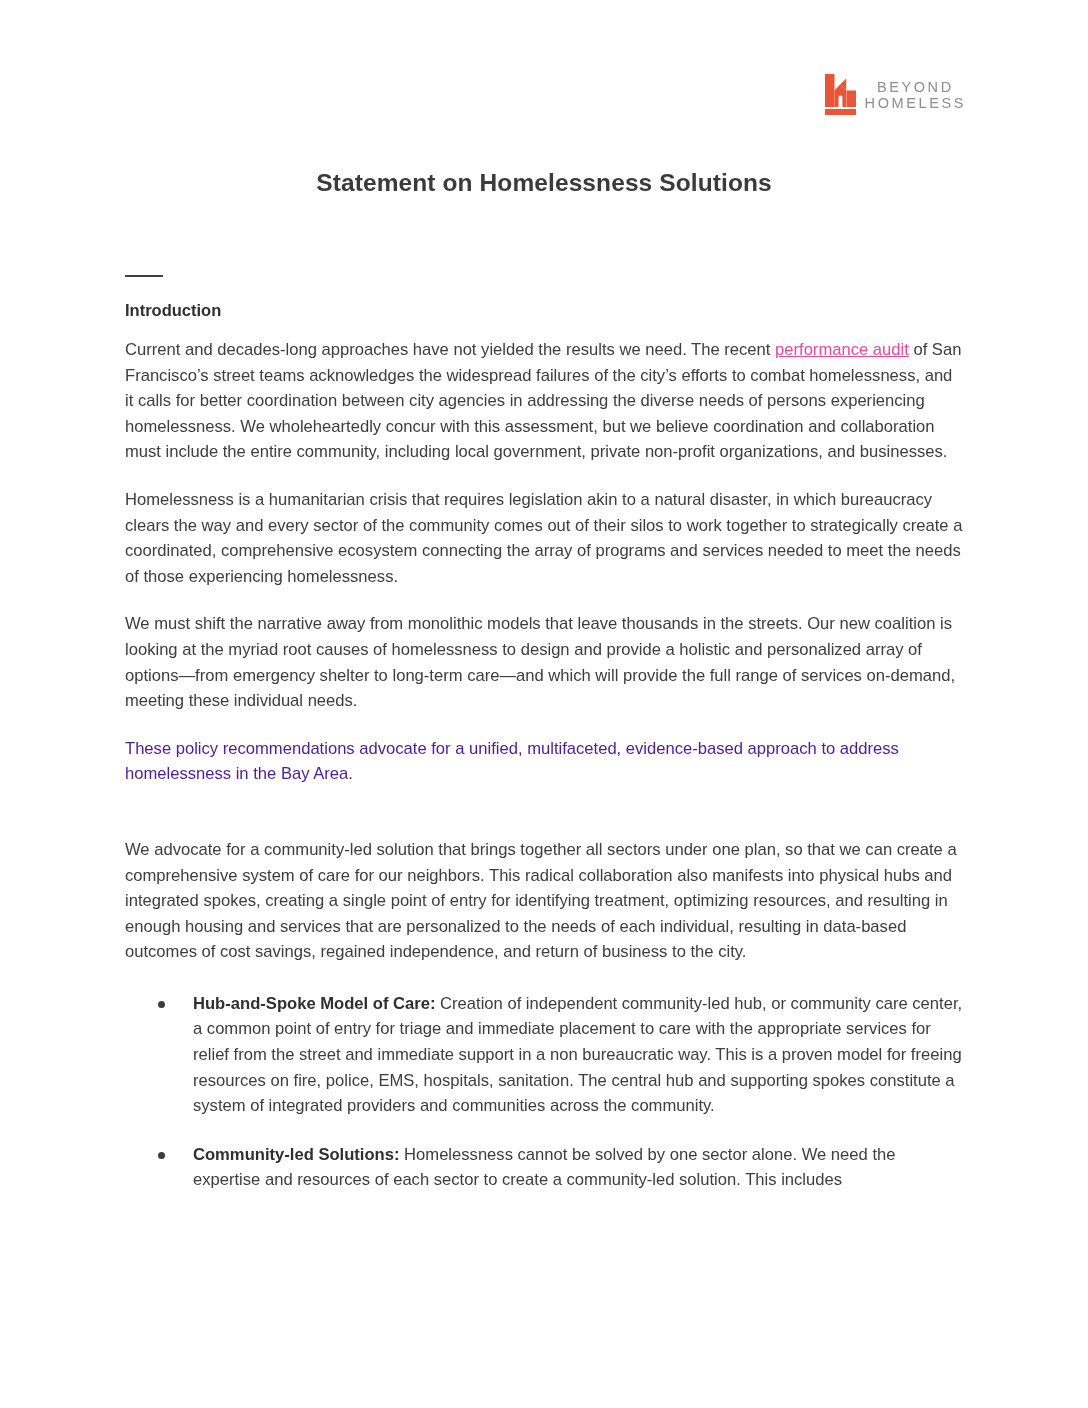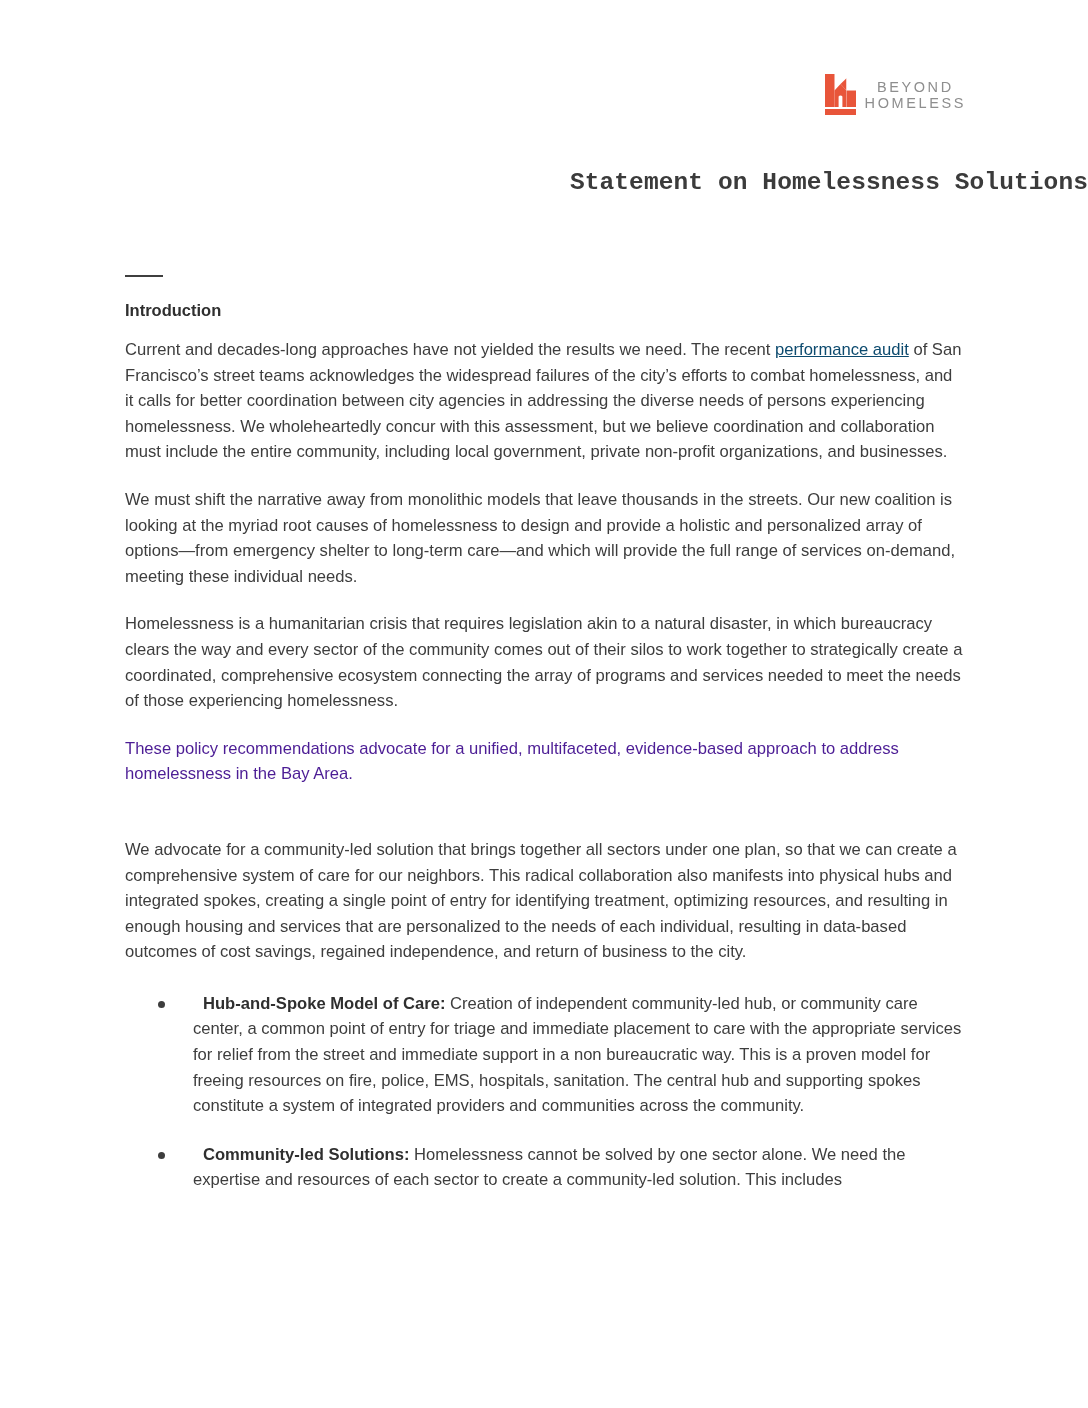--- a/index.html
+++ b/index.html
@@ -55,22 +55,21 @@
     white-space: nowrap;
     text-align: center;
   }
 
   
   .doc-title {
     position: absolute;
     top: 166px;
     left: 0;
     width: 1088px;
-    text-align: right;
-    font-family: Liberation Mono, monospace;
+    text-align: center;
   }
   .doc-title-main {
     font-size: 24.5px;
     font-weight: bold;
     color: #3b3b3b;
     line-height: 34px;
     letter-spacing: 0.1px;
   }
   .doc-title-sub {
     font-size: 24px;
@@ -119,21 +118,21 @@
     text-align: left;
   }
   p.body:last-child { margin-bottom: 0; }
 
   p.body.bold {
     font-weight: normal;
     color: #4c1d95;
   }
 
   a.inline-link {
-    color: #0c4a6e;
+    color: #ec4899;
     text-decoration: underline;
   }
 
   .section-gap { height: 28px; }
 
   ul.bullets {
     margin: 26px 0 0 0;
     padding: 0;
     list-style: none;
   }
@@ -151,21 +150,20 @@
     left: 33px;
     top: 10px;
     width: 7px;
     height: 7px;
     border-radius: 50%;
     background: #3d3d3d;
   }
   .bullet-lead {
     font-weight: bold;
     color: #2f2f2f;
-    margin-left: 10px;
   }
 </style>
 </head>
 <body>
 
 <div class="page">
 
   <div class="logo-block">
     <span class="logo-mark-wrap">
       <svg class="logo-mark" viewBox="0 0 31 41" xmlns="http://www.w3.org/2000/svg" aria-hidden="true">
@@ -193,23 +191,23 @@
 
   <div class="content">
 
     <div class="divider"></div>
 
     <h2 class="section-head">Introduction</h2>
 
 
     <p class="body"><span>Current and decades-long approaches have not yielded the results we need. The recent </span><a class="inline-link" href="#">performance audit</a><span> of San Francisco’s street teams acknowledges the widespread failures of the city’s efforts to combat homelessness, and it calls for better coordination between city agencies in addressing the diverse needs of persons experiencing homelessness. We wholeheartedly concur with this assessment, but we believe coordination and collaboration must include the entire community, including local government, private non-profit organizations, and businesses.</span></p>
 
+    <p class="body">Homelessness is a humanitarian crisis that requires legislation akin to a natural disaster, in which bureaucracy clears the way and every sector of the community comes out of their silos to work together to strategically create a coordinated, comprehensive ecosystem connecting the array of programs and services needed to meet the needs of those experiencing homelessness.</p>
+
     <p class="body">We must shift the narrative away from monolithic models that leave thousands in the streets. Our new coalition is looking at the myriad root causes of homelessness to design and provide a holistic and personalized array of options—from emergency shelter to long-term care—and which will provide the full range of services on-demand, meeting these individual needs.</p>
-
-    <p class="body">Homelessness is a humanitarian crisis that requires legislation akin to a natural disaster, in which bureaucracy clears the way and every sector of the community comes out of their silos to work together to strategically create a coordinated, comprehensive ecosystem connecting the array of programs and services needed to meet the needs of those experiencing homelessness.</p>
 
     <p class="body bold">These policy recommendations advocate for a unified, multifaceted, evidence-based approach to address homelessness in the Bay Area.</p>
 
     <div class="section-gap"></div>
 
 
     <p class="body">We advocate for a community-led solution that brings together all sectors under one plan, so that we can create a comprehensive system of care for our neighbors. This radical collaboration also manifests into physical hubs and integrated spokes, creating a single point of entry for identifying treatment, optimizing resources, and resulting in enough housing and services that are personalized to the needs of each individual, resulting in data-based outcomes of cost savings, regained independence, and return of business to the city.</p>
 
     <ul class="bullets">
       <li>

